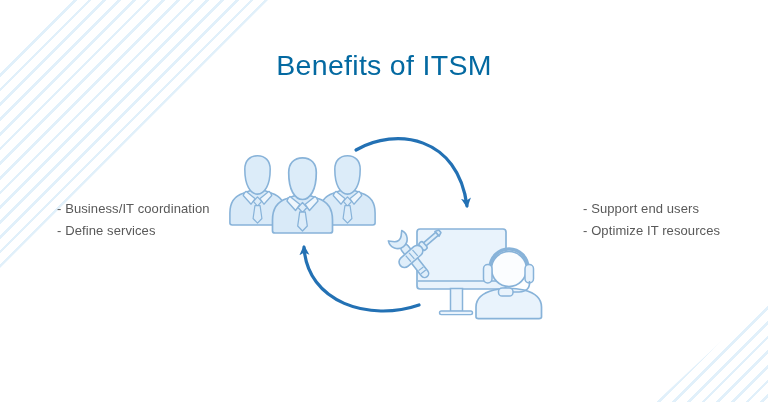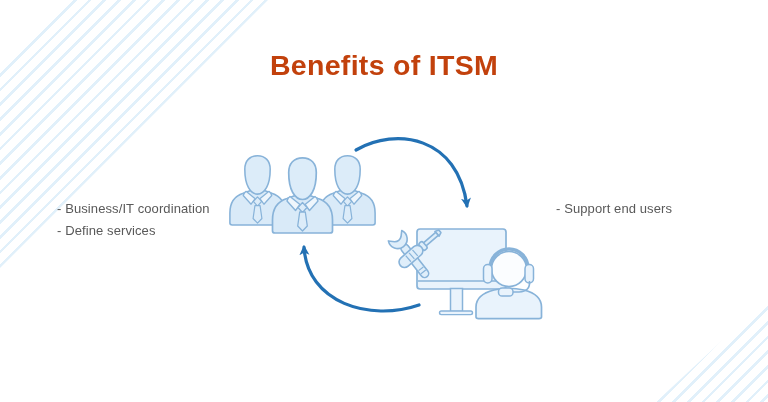--- a/index.html
+++ b/index.html
@@ -16,47 +16,48 @@
   }
   .stripes.top-left{
     clip-path:polygon(0px 72px, 72px 0px, 268px 0px, 0px 268px);
   }
   .stripes.bottom-right{
     clip-path:polygon(768px 298px, 656px 402px, 768px 402px);
   }
   .slide-title{
     position:absolute;top:31px;left:0;right:0;
     text-align:center;
-    font-size:28.5px;font-weight:700;color:#c2410c;
+    font-size:28.5px;font-weight:400;color:#0369a1;
     letter-spacing:0.3px;line-height:1.1;
   }
   .benefit-list{
     position:absolute;top:201px;
     font-size:13px;color:#595959;letter-spacing:0.1px;
   }
   .benefit-list.left{left:57px;}
-  .benefit-list.right{left:556px;}
+  .benefit-list.right{left:583px;}
   .benefit-item{height:16px;line-height:16px;margin-bottom:6px;white-space:nowrap;}
   svg.diagram{position:absolute;left:0;top:0;}
 </style>
 </head>
 <body>
 
 <div class="stripes top-left"></div>
 <div class="stripes bottom-right"></div>
 
 <h1 class="slide-title">Benefits of ITSM</h1>
 
 <div class="benefit-list left">
   <div class="benefit-item">- Business/IT coordination</div>
   <div class="benefit-item">- Define services</div>
 </div>
 
 <div class="benefit-list right">
   <div class="benefit-item">- Support end users</div>
+  <div class="benefit-item">- Optimize IT resources</div>
 </div>
 
 <svg class="diagram" width="768" height="402" viewBox="0 0 768 402">
   <defs>
     <marker id="ah" markerWidth="14" markerHeight="14" refX="8" refY="5" orient="auto" markerUnits="userSpaceOnUse">
       <path d="M0,0 L10,5 L0,10 L2.6,5 Z" fill="#2371b4"></path>
     </marker>
     <g id="person">
       <path d="M -30,74 L -30,63 Q -30,46 -15.5,41.5 L -6,38 Q -2,36.5 0,36.5 Q 2,36.5 6,38 L 15.5,41.5 Q 30,46 30,63 L 30,74 Q 30,76 27.5,76 L -27.5,76 Q -30,76 -30,74 Z" fill="#d9eaf8" stroke="#88b3d9" stroke-width="1.7" stroke-linejoin="round"></path>
       <path d="M 0,0.8 C 8.5,0.8 13.8,6.5 13.8,15.5 C 13.8,23.5 12.6,30.5 9.8,35.5 C 7.2,40 3.8,42.5 0,42.5 C -3.8,42.5 -7.2,40 -9.8,35.5 C -12.6,30.5 -13.8,23.5 -13.8,15.5 C -13.8,6.5 -8.5,0.8 0,0.8 Z" fill="#dcecf9" stroke="#88b3d9" stroke-width="1.7"></path>

